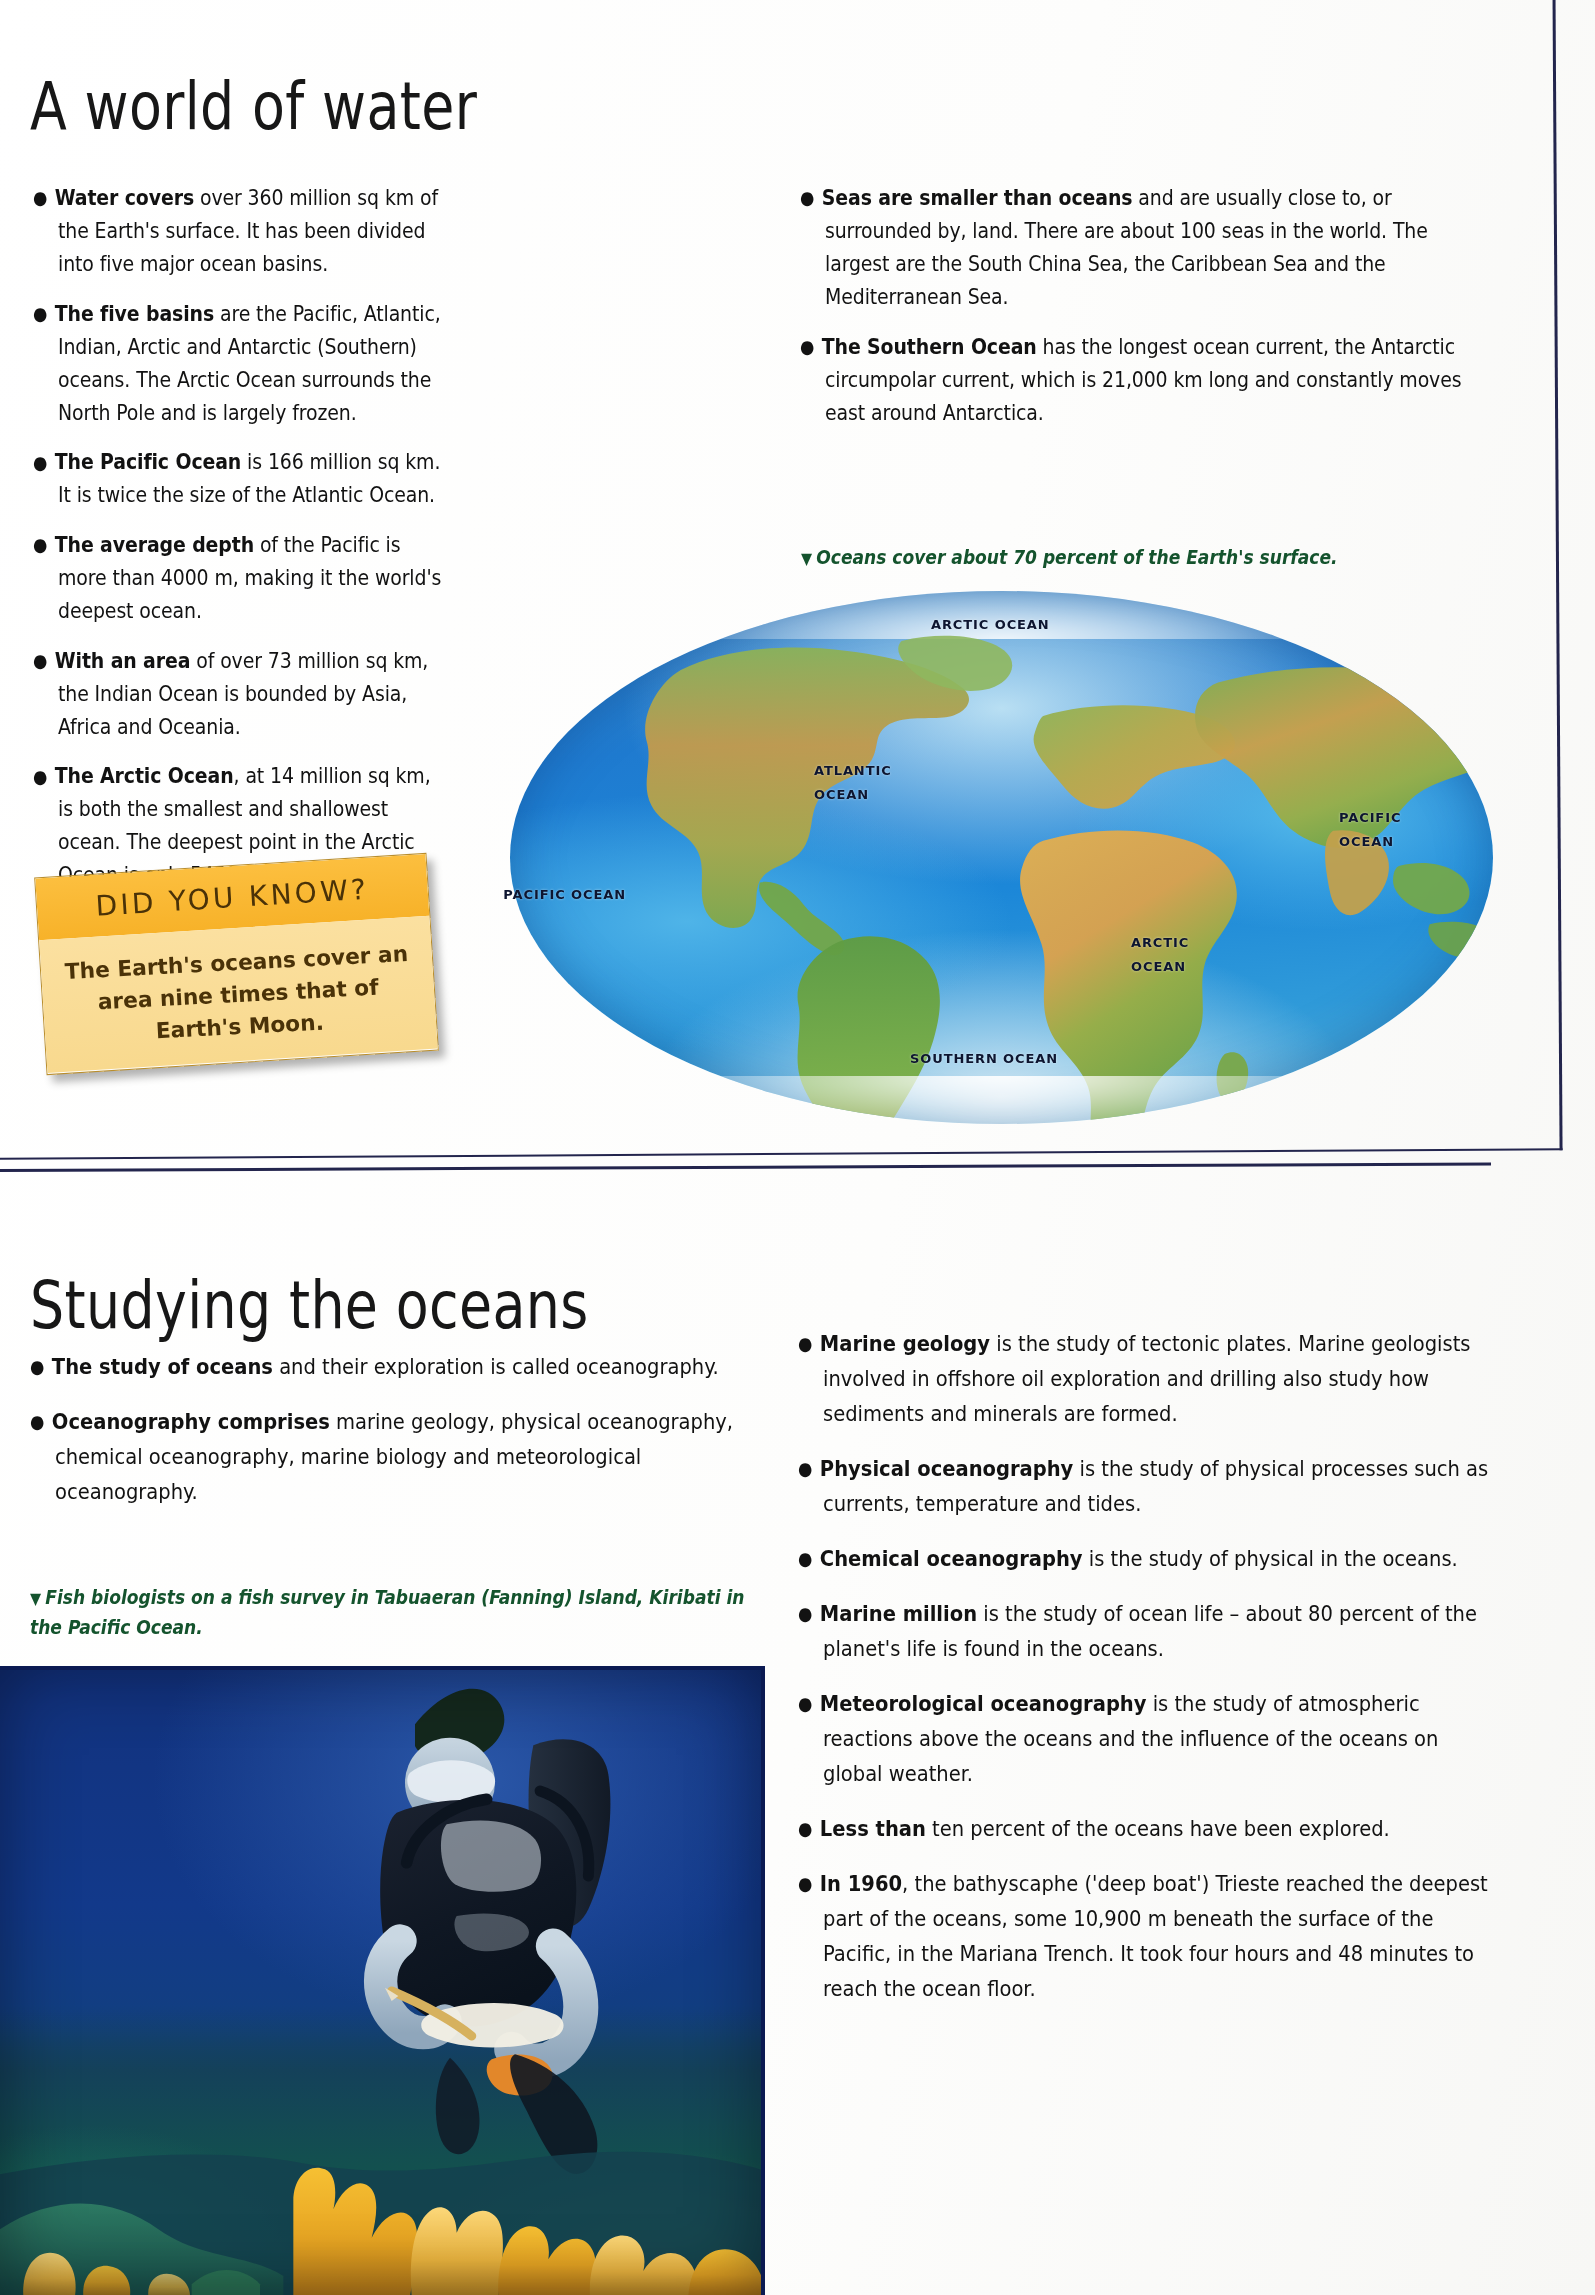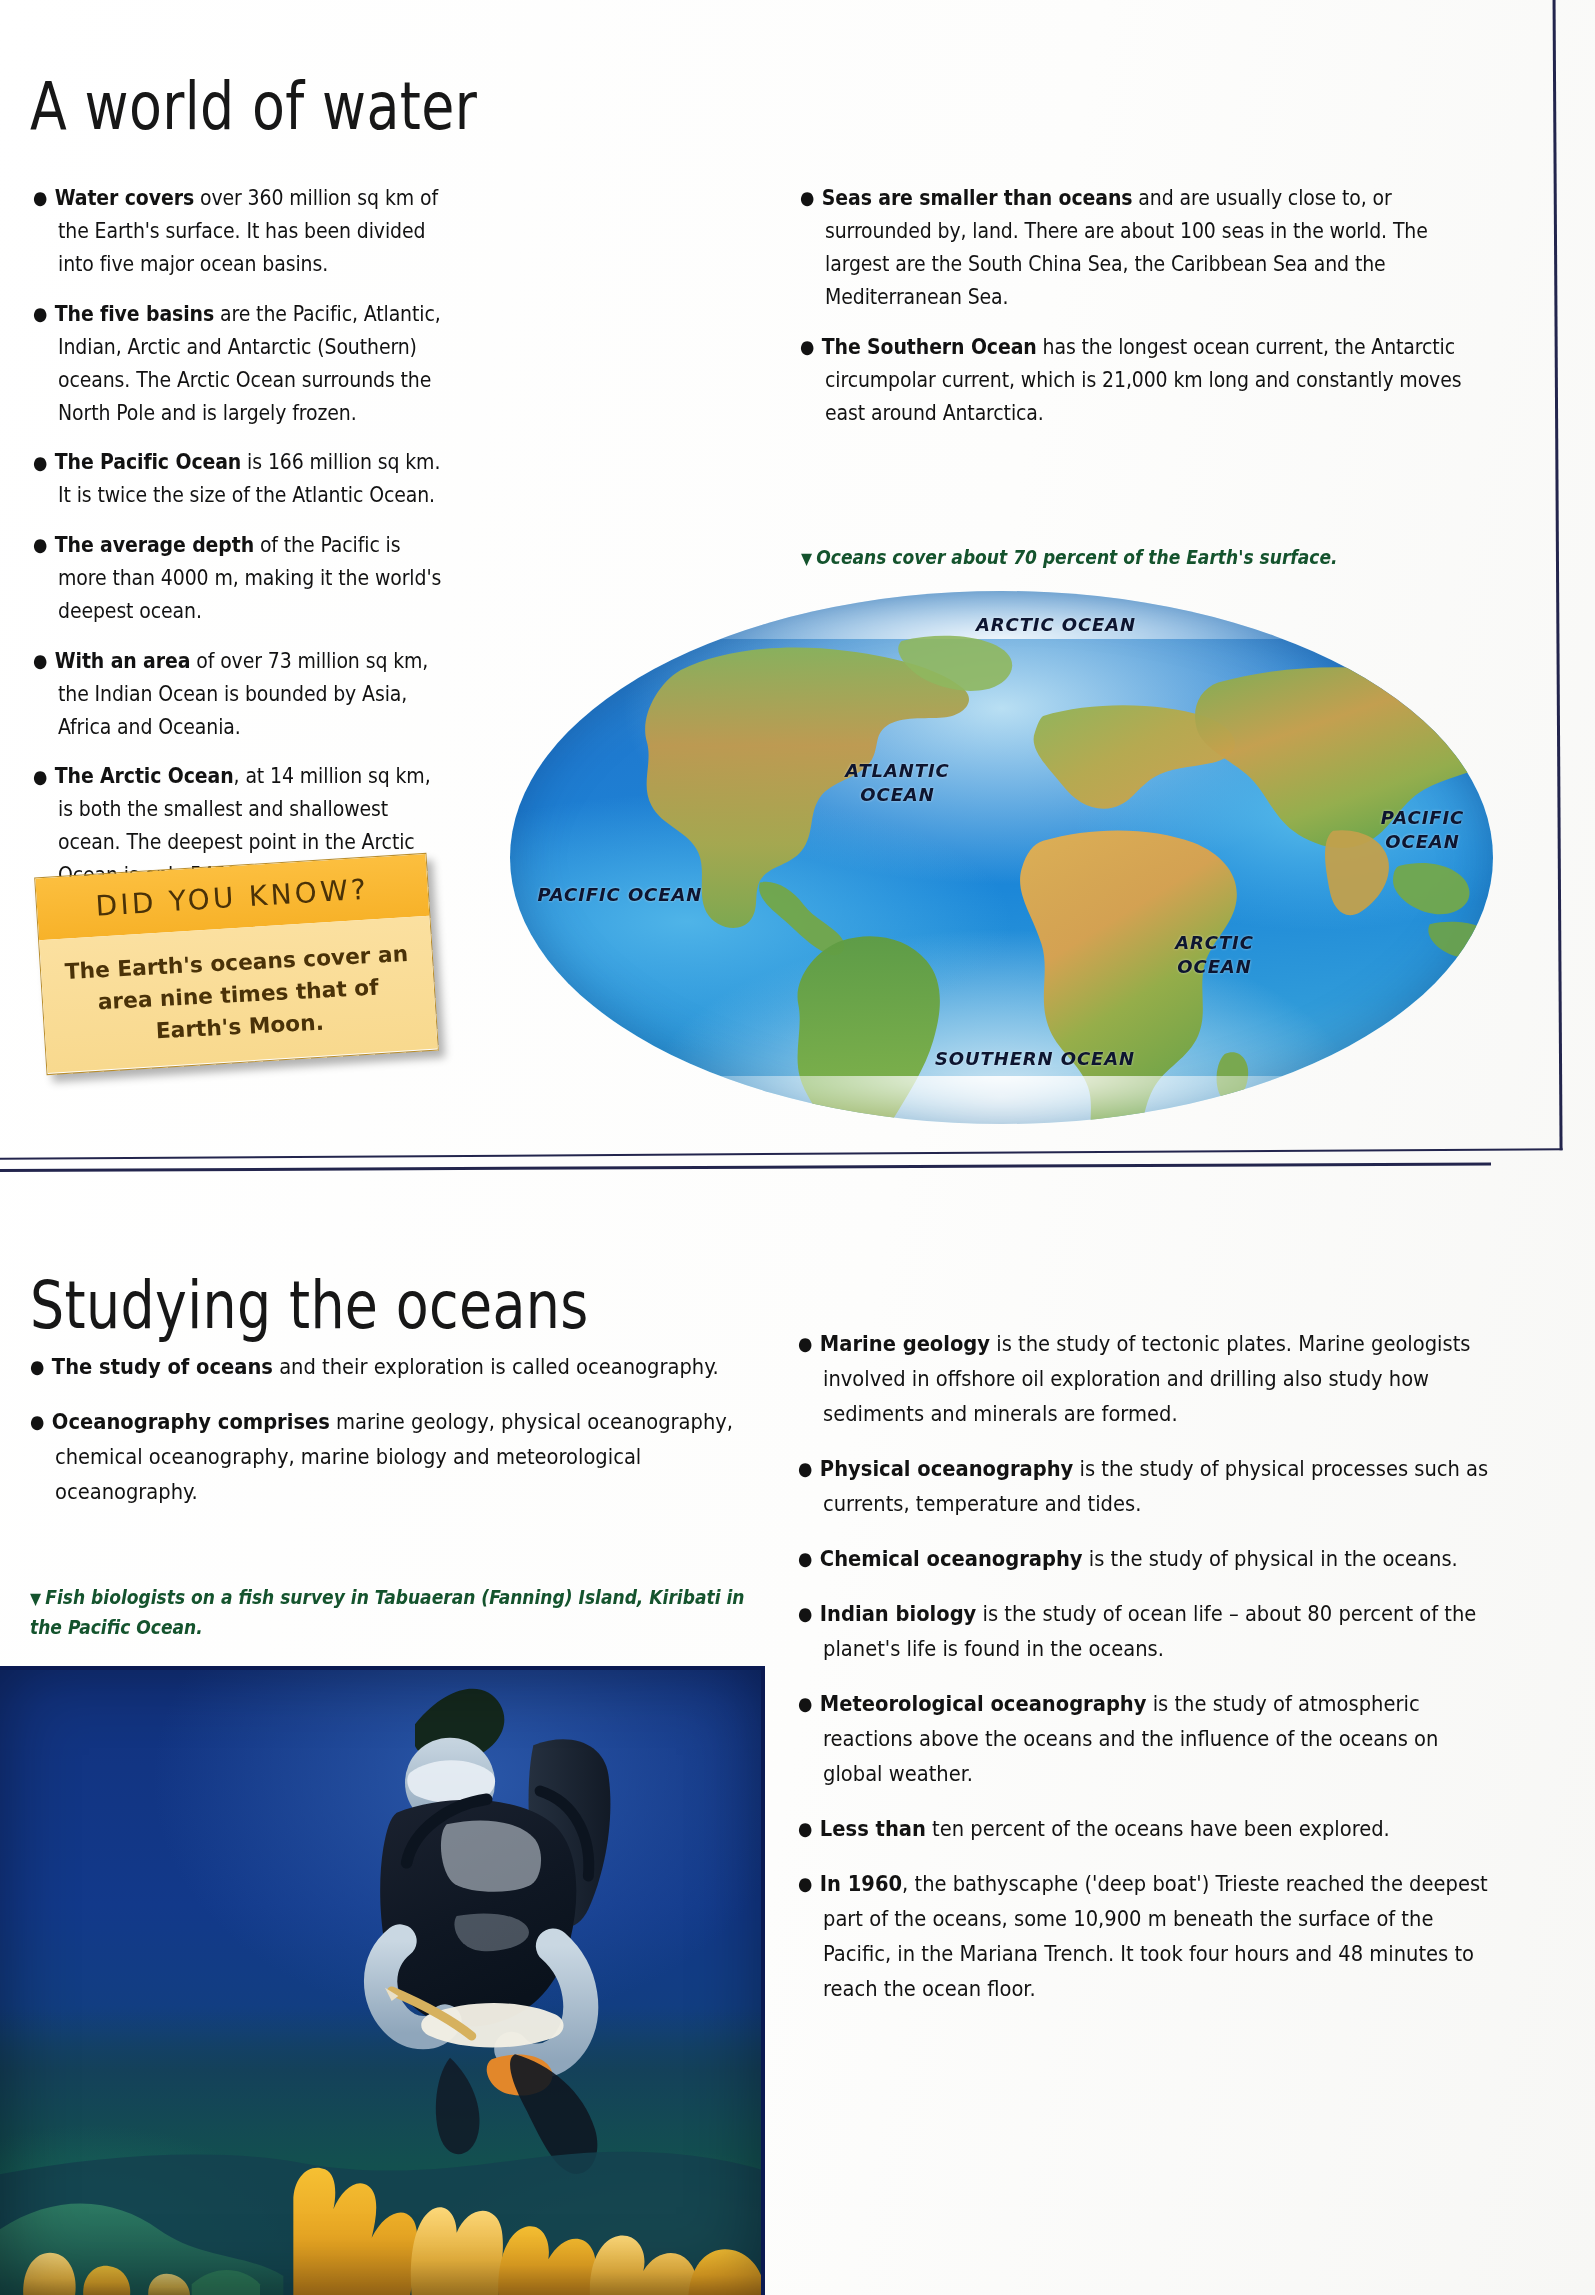--- a/index.html
+++ b/index.html
@@ -161,26 +161,24 @@
   }
   .globe::before{
     
     content:"";position:absolute;left:14%;right:14%;top:-3%;height:12%;
     background:radial-gradient(ellipse at 50% 100%, rgba(255,255,255,.85) 0%, rgba(255,255,255,0) 72%);
   }
   .land{position:absolute;pointer-events:none;}
   .lbl{
     position:absolute;
     font-family:"DejaVu Sans", sans-serif;
-    font-style:italic;
     font-weight:700;
-    font-size:18px;
+    font-size:13px;
     letter-spacing:0.9px;
     color:#0d1530;
-    text-align:center;
     line-height:24px;
     white-space:pre-line;
     text-shadow:0 0 2.5px rgba(255,255,255,.55);
   }
 
   
   .photo{
     position:absolute;
     left:0;top:1666px;
     width:765px;height:630px;
@@ -400,21 +398,21 @@
   <p class="bullet">
     <span class="dot">●</span><span class="lead">Marine geology</span><span> is the study of tectonic plates. Marine geologists involved in offshore oil exploration and drilling also study how sediments and minerals are formed.</span>
   </p>
   <p class="bullet">
     <span class="dot">●</span><span class="lead">Physical oceanography</span><span> is the study of physical processes such as currents, temperature and tides.</span>
   </p>
   <p class="bullet">
     <span class="dot">●</span><span class="lead">Chemical oceanography</span><span> is the study of physical in the oceans.</span>
   </p>
   <p class="bullet">
-    <span class="dot">●</span><span class="lead">Indian biology</span><span> is the study of ocean life – about 80 percent of the planet's life is found in the oceans.</span>
+    <span class="dot">●</span><span class="lead">Marine million</span><span> is the study of ocean life – about 80 percent of the planet's life is found in the oceans.</span>
   </p>
   <p class="bullet">
     <span class="dot">●</span><span class="lead">Meteorological oceanography</span><span> is the study of atmospheric reactions above the oceans and the influence of the oceans on global weather.</span>
   </p>
   <p class="bullet">
     <span class="dot">●</span><span class="lead">Less than</span><span> ten percent of the oceans have been explored.</span>
   </p>
   <p class="bullet">
     <span class="dot">●</span><span class="lead">In 1960</span><span>, the bathyscaphe ('deep boat') Trieste reached the deepest part of the oceans, some 10,900 m beneath the surface of the Pacific, in the Mariana Trench. It took four hours and 48 minutes to reach the ocean floor.</span>
   </p>

